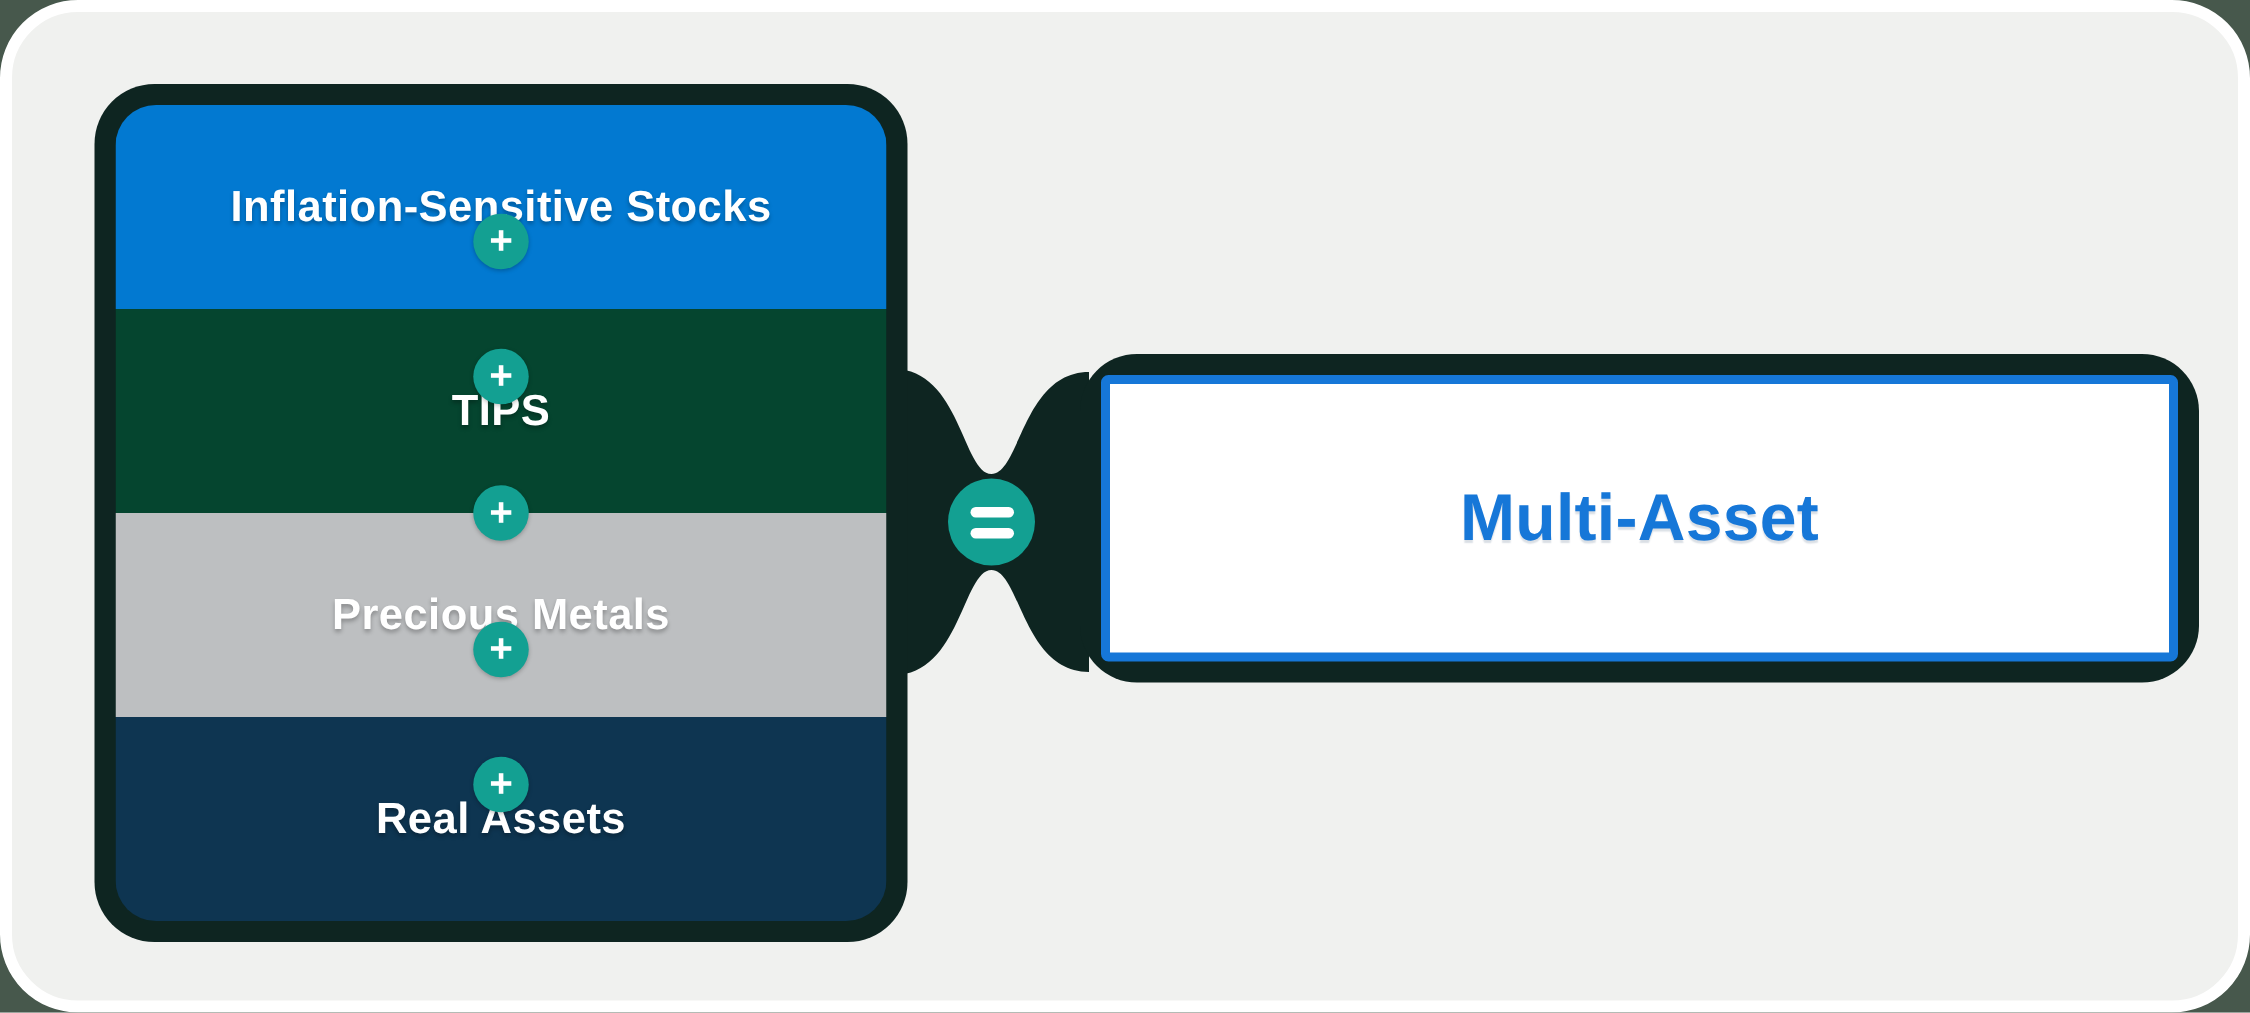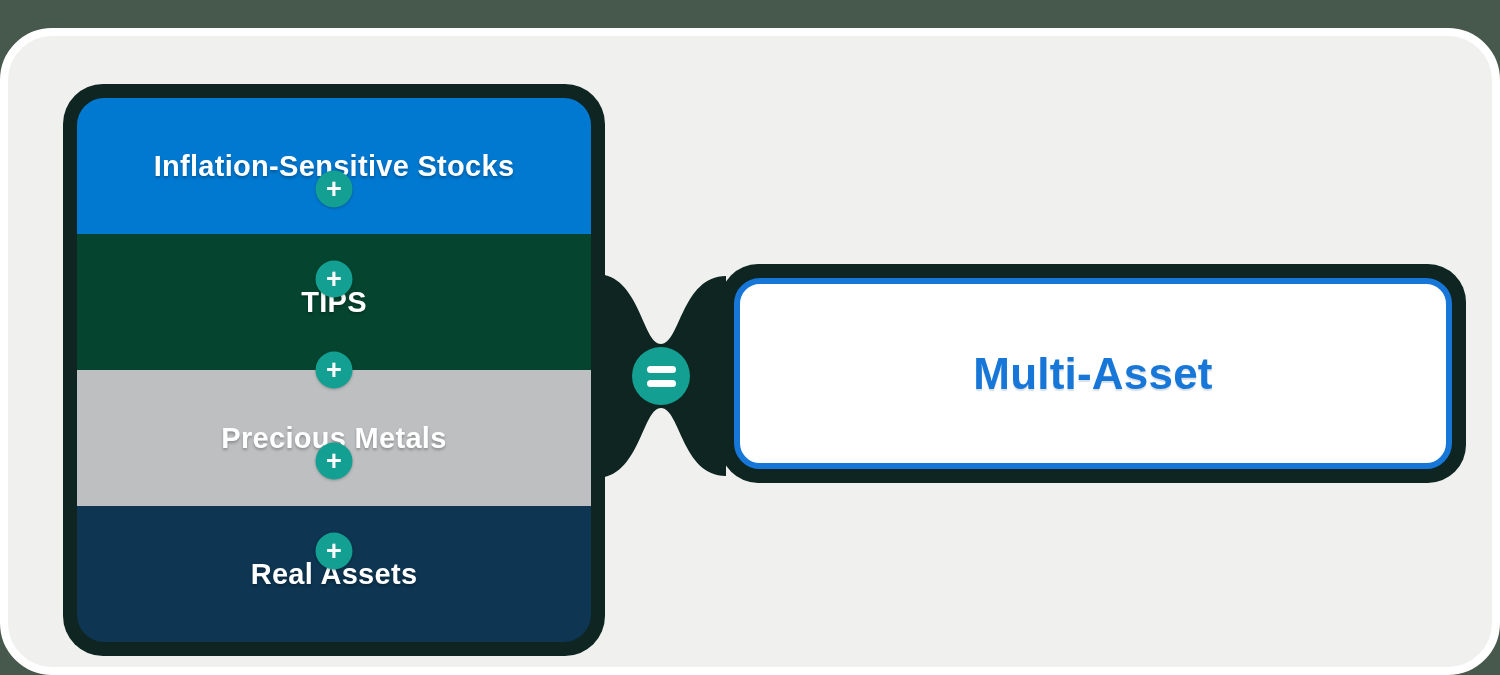--- a/index.html
+++ b/index.html
@@ -3,21 +3,21 @@
 <meta charset="utf-8">
 <style>
   html,body { margin:0; padding:0; }
   body {
     width:1500px; height:675px; position:relative; overflow:hidden;
     background:#47584c;
     font-family:"Liberation Sans","DejaVu Sans",sans-serif;
   }
   .canvas {
     position:absolute; inset:0; box-sizing:border-box;
-    background:#f0f1ef; border:8px solid #ffffff; border-radius:52px;margin-top:28px;
+    background:#f0f1ef; border:8px solid #ffffff; border-radius:52px;
   }
   
   .stack {
     position:absolute; left:55px; top:48px; width:542px; height:572px;
     box-sizing:border-box; background:var(--shell); border-radius:40px;
     padding:14px; z-index:2;
   }
   .bands {
     position:relative; width:100%; height:100%;
     border-radius:27px; overflow:hidden;
@@ -49,21 +49,21 @@
   .eq-bar { width:29px; height:7px; border-radius:3.5px; background:#ffffff; }
   .eq-bar + .eq-bar { margin-top:7px; }
   
   .etf-box {
     position:absolute; left:712px; top:228px; width:746px; height:219px;
     box-sizing:border-box; background:var(--shell); border-radius:38px;
     padding:14px; z-index:2;
   }
   .etf-inner {
     width:100%; height:100%; box-sizing:border-box;
-    background:#ffffff; border:6px solid var(--accent); border-radius:26px;
+    background:#ffffff; border:6px solid var(--accent); border-radius:5px;
     display:flex; flex-direction:column; align-items:center; justify-content:center;
   }
   .etf-title-line {
     color:var(--accent); font-size:44px; font-weight:bold; line-height:66px;
     letter-spacing:.2px; text-shadow:0 2px 1px rgba(10,40,80,0.15);
     text-align:center;
   }
 </style>
 </head>
 <body style="background: rgb(71, 88, 76);">

